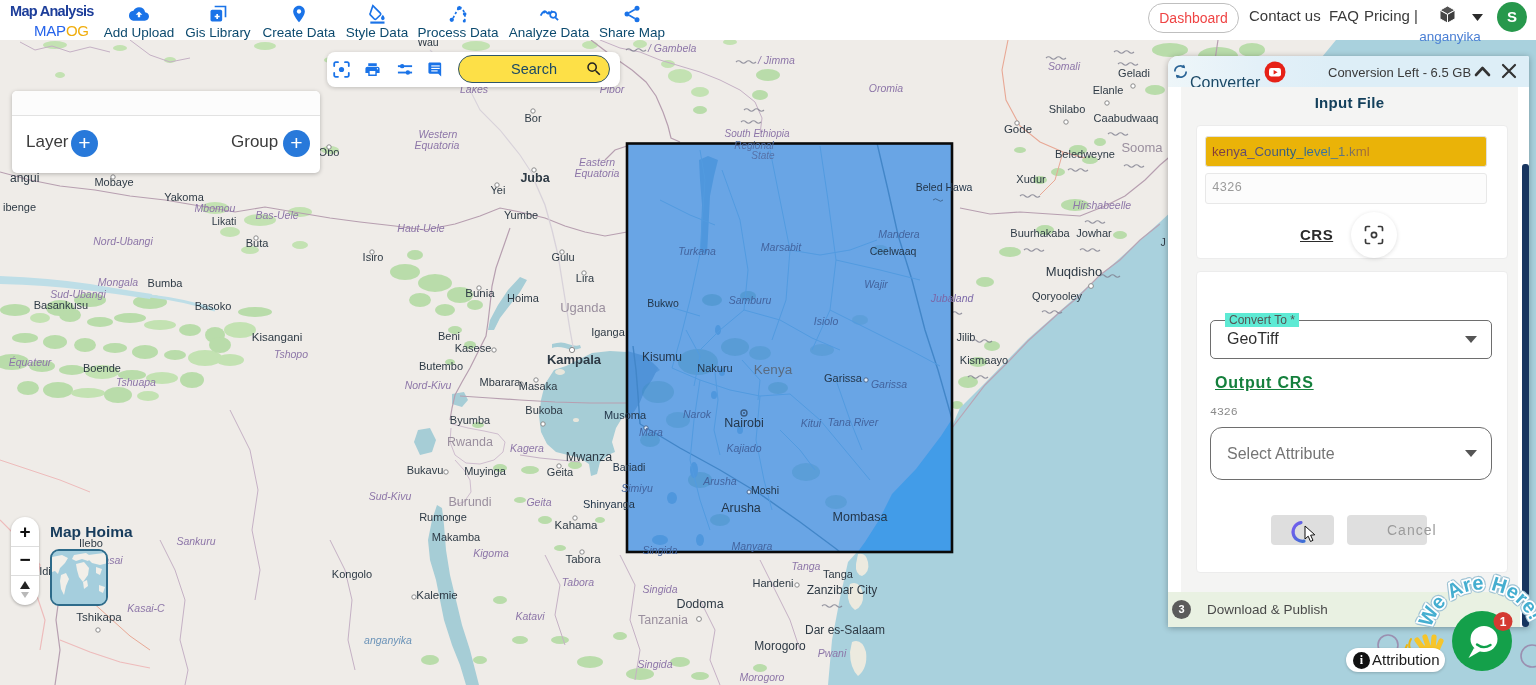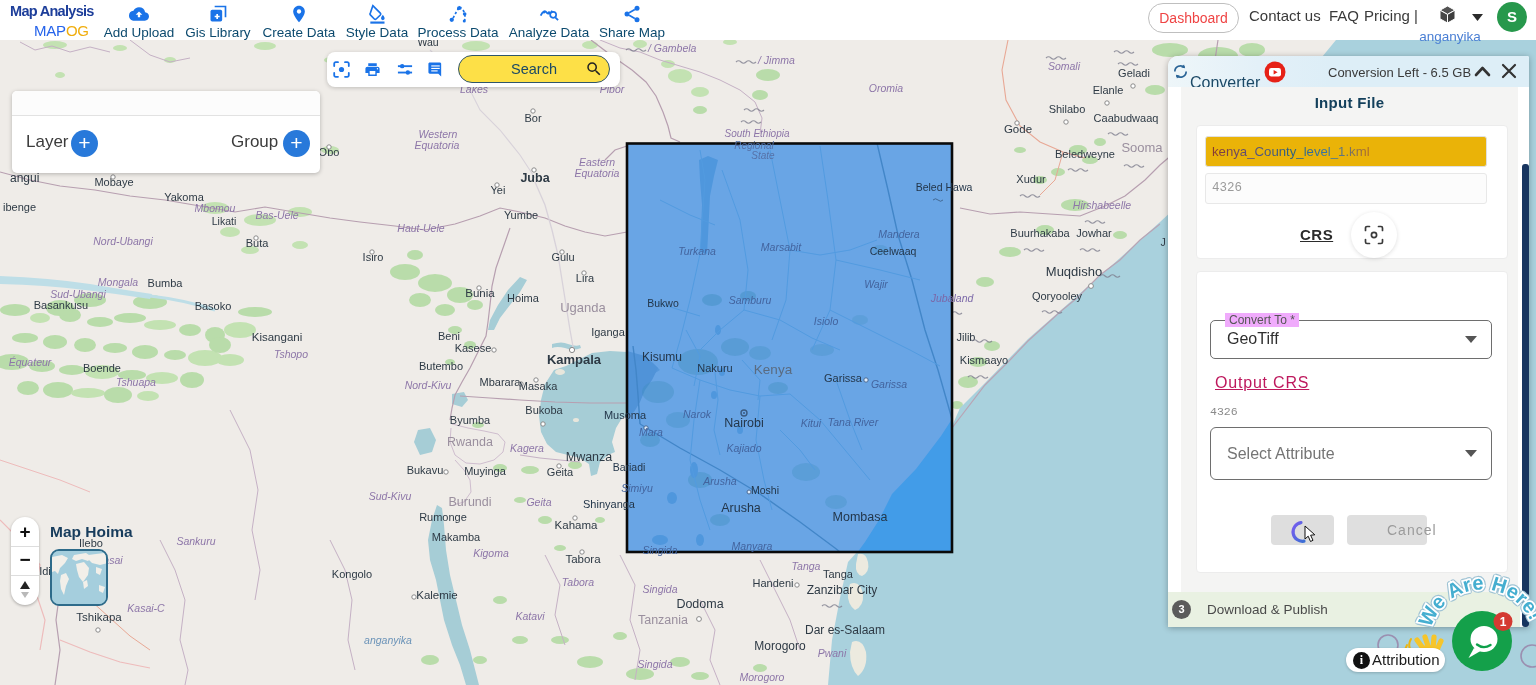--- a/index.html
+++ b/index.html
@@ -46,25 +46,25 @@
 #card1 { left:15px; top:38px; width:312px; height:134px; }
 #f1 { position:absolute; left:8px; top:10px; width:282px; height:31px; border:1px solid #e0e0e0; border-radius:3px; background:#eab308; font-size:13.2px; line-height:29px; padding-left:6px; }
 #f1 span { background:linear-gradient(90deg,#8a3a30,#5a5080,#2d6080,#3a78a8,#b06a28); -webkit-background-clip:text; background-clip:text; color:transparent; font-weight:500;}
 #f2 { position:absolute; left:8px; top:47px; width:282px; height:31px; border:1px solid #e8e8e8; border-radius:3px; background:#fcfcfc; font-family:"Liberation Mono",monospace; font-size:12.5px; color:#9a9a9a; line-height:29px; padding-left:6px; }
 #crsrow { position:absolute; left:0; top:86px; width:312px; height:46px; }
 #crstxt { position:absolute; left:103px; top:14px; font-size:15px; font-weight:700; color:#2b2b2b; text-decoration:underline; letter-spacing:0.5px;}
 #crsbtn { position:absolute; left:154px; top:0px; width:46px; height:46px; border-radius:50%; background:#fff; box-shadow:0 1px 4px rgba(0,0,0,0.13); }
 #card2 { left:15px; top:184px; width:312px; height:302px; }
 #ph2 { position:absolute; left:0; top:14px; width:312px; text-align:center; font-size:15px; font-weight:700; color:#14405c; letter-spacing:0.3px; }
 #dd1 { position:absolute; left:13px; top:48px; width:282px; height:39px; border:1.3px solid #6e6e6e; border-radius:5px; }
-#dd1lbl { position:absolute; left:14px; top:-8px; background:#f0abfc; padding:0 4px; font-size:12px; color:#555; }
+#dd1lbl { position:absolute; left:14px; top:-8px; background:#5eead4; padding:0 4px; font-size:12px; color:#555; }
 #dd1val { position:absolute; left:16px; top:9px; font-size:16px; color:#2f2f2f; }
-#outcrs { position:absolute; left:18px; top:102px; font-size:16px; font-weight:400; color:#be185d; text-decoration:underline; letter-spacing:0.8px; }
+#outcrs { position:absolute; left:18px; top:102px; font-size:16px; font-weight:700; color:#15803d; text-decoration:underline; letter-spacing:0.8px; }
 #num2 { position:absolute; left:13px; top:133px; font-family:"Liberation Mono",monospace; font-size:11.5px; color:#8a8a8a; }
-#dd2 { position:absolute; left:13px; top:155px; width:282px; height:53px; border:1.3px solid #6e6e6e; border-radius:6px; }
+#dd2 { position:absolute; left:13px; top:155px; width:282px; height:53px; border:1.3px solid #6e6e6e; border-radius:12px; }
 #dd2val { position:absolute; left:16px; top:17px; font-size:16px; color:#757575; }
 .caret { position:absolute; width:0; height:0; border-left:6px solid transparent; border-right:6px solid transparent; border-top:7px solid #555; }
 #btnrow { position:absolute; left:0; top:428px; width:312px; }
 #btnspin { position:absolute; left:90px; top:0; width:63px; height:30px; background:#dedede; border-radius:4px; }
 #btncancel { position:absolute; left:166px; top:0; width:80px; height:30px; background:#dfdfdf; border-radius:4px; color:#9b9b9b; font-size:14px; letter-spacing:1px; text-align:center; line-height:30px;padding-left:40px; }
 #greenstrip { position:absolute; left:0px; top:536px; width:352px; height:35px; background:#e9f1e2; }
 #gs3 { position:absolute; left:4px; top:8px; width:19px; height:19px; border-radius:50%; background:#5b5b5b; color:#fff; font-size:11px; font-weight:700; text-align:center; line-height:19px; }
 #gstxt { position:absolute; left:39px; top:10px; font-size:13.5px; color:#4a4a4a; }
 #scrollthumb { position:absolute; left:354px; top:108px; width:7px; height:463px; background:#17355f; border-radius:3px; }
 

